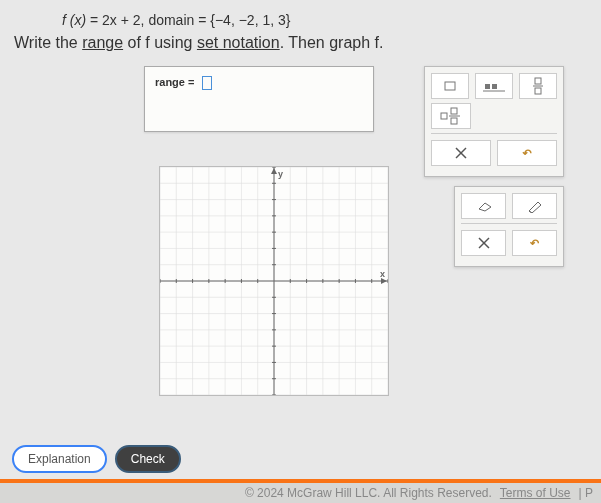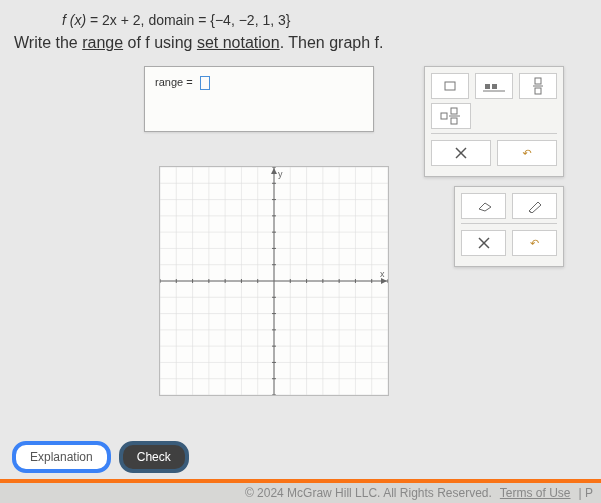--- a/index.html
+++ b/index.html
@@ -40,20 +40,21 @@
   .formula .upright { font-style: normal; }
   .prob-line2 {
     font-size: 16px;
     color: #333;
     margin-top: 4px;
   }
   .work-area {
     position: relative;
     margin-top: 14px;
     height: 340px;
+    font-weight: bold;
   }
   .range-box {
     position: absolute;
     left: 130px; top: 0;
     width: 230px; height: 66px;
     background: #fcfcfa;
     border: 1px solid #aaa;
     box-shadow: 0 1px 2px rgba(0,0,0,.1);
     padding: 8px 10px;
   }
@@ -121,21 +122,21 @@
     padding: 6px 12px;
     display:flex;
     gap: 8px;
     align-items:center;
   }
   .pill {
     border-radius: 14px;
     padding: 5px 14px;
     font-size: 12px;
     cursor:pointer;
-    border:4px solid #3b82f6;
+    border:2px solid #3b82f6;
   }
   .pill.outline { background:#fff; color:#555; }
   .pill.solid { background:#404040; color:#fff; border-color:#3a5c7a;}
   .copyright-bar {
     background: #d7d7d5;
     border-top: 4px solid #f97316;
     height: 24px;
     display:flex;
     justify-content:flex-end;
     align-items:center;

